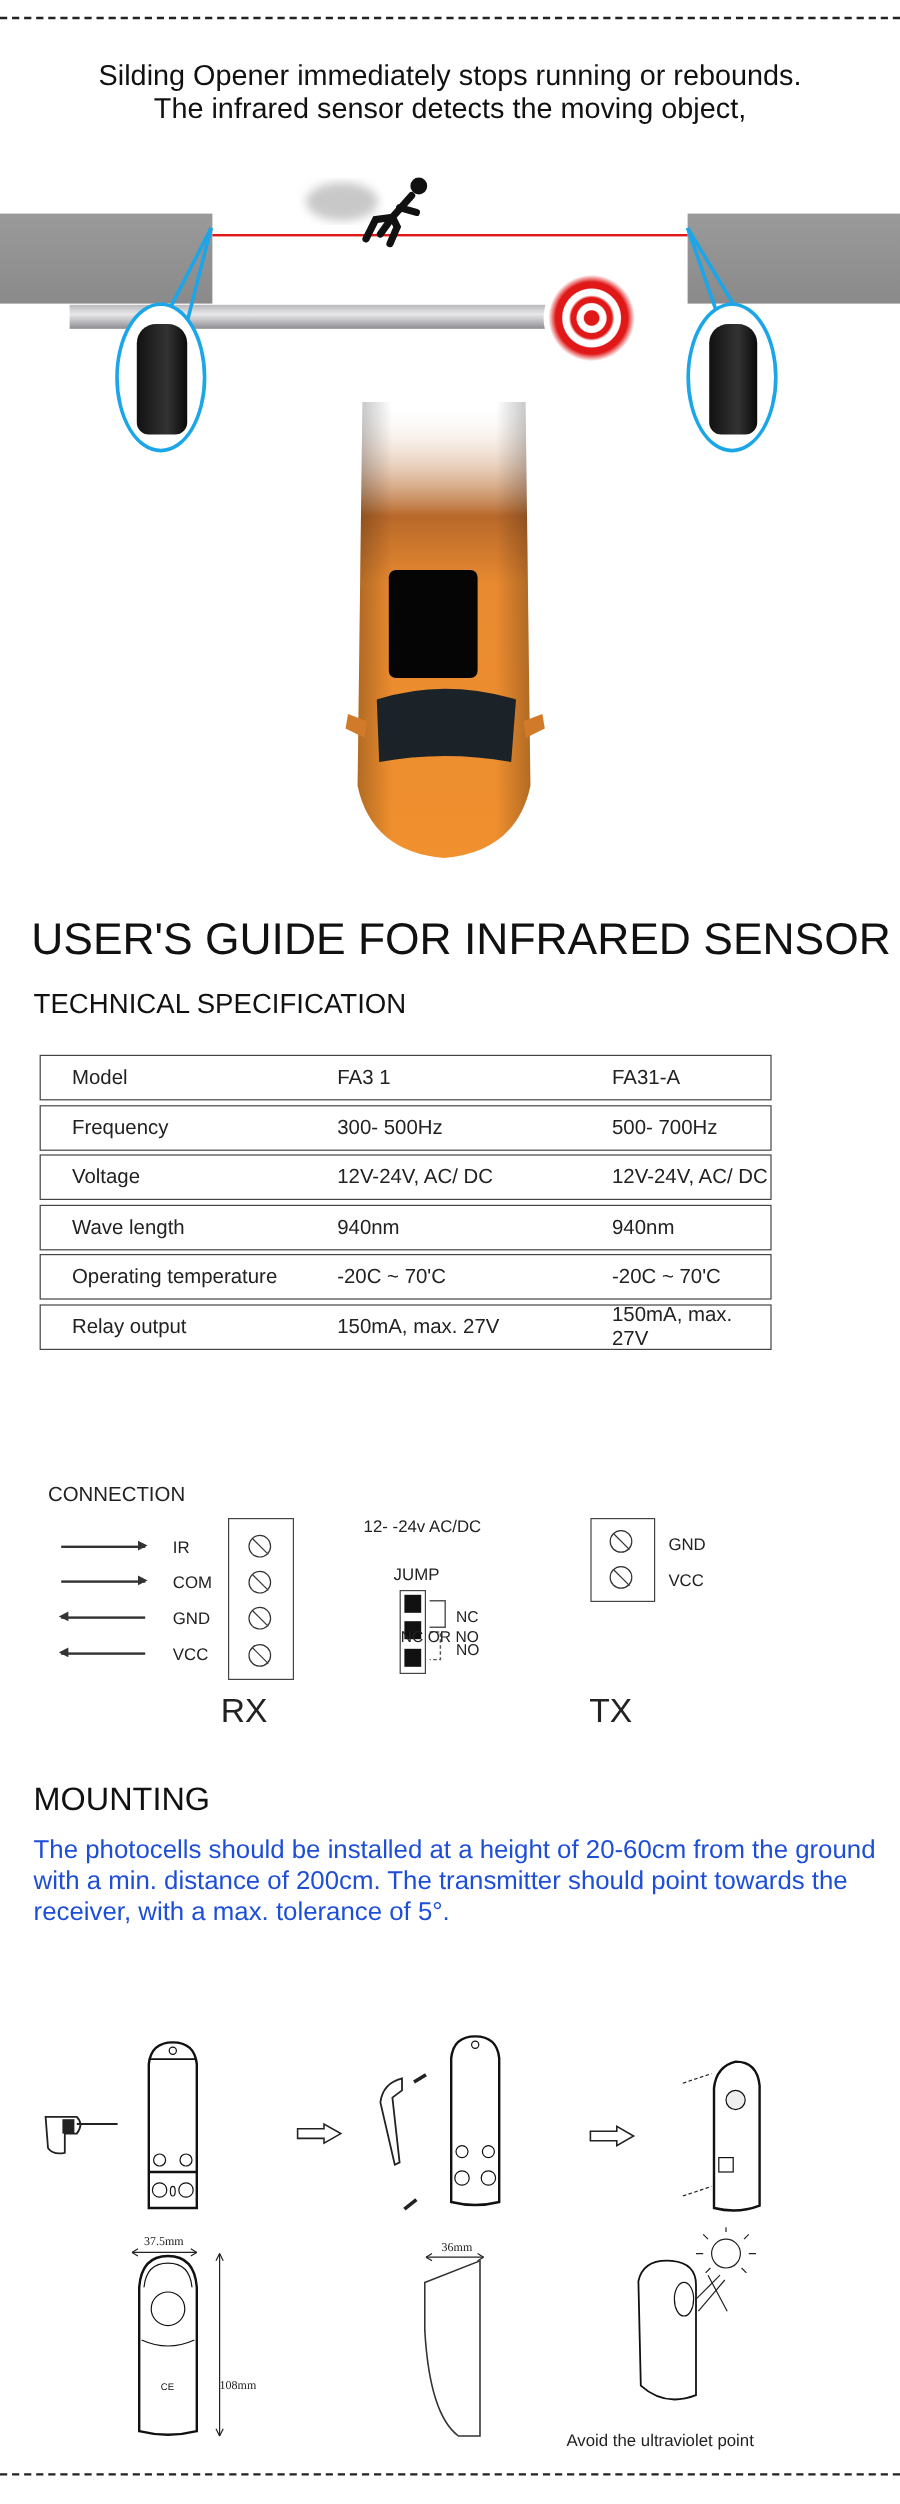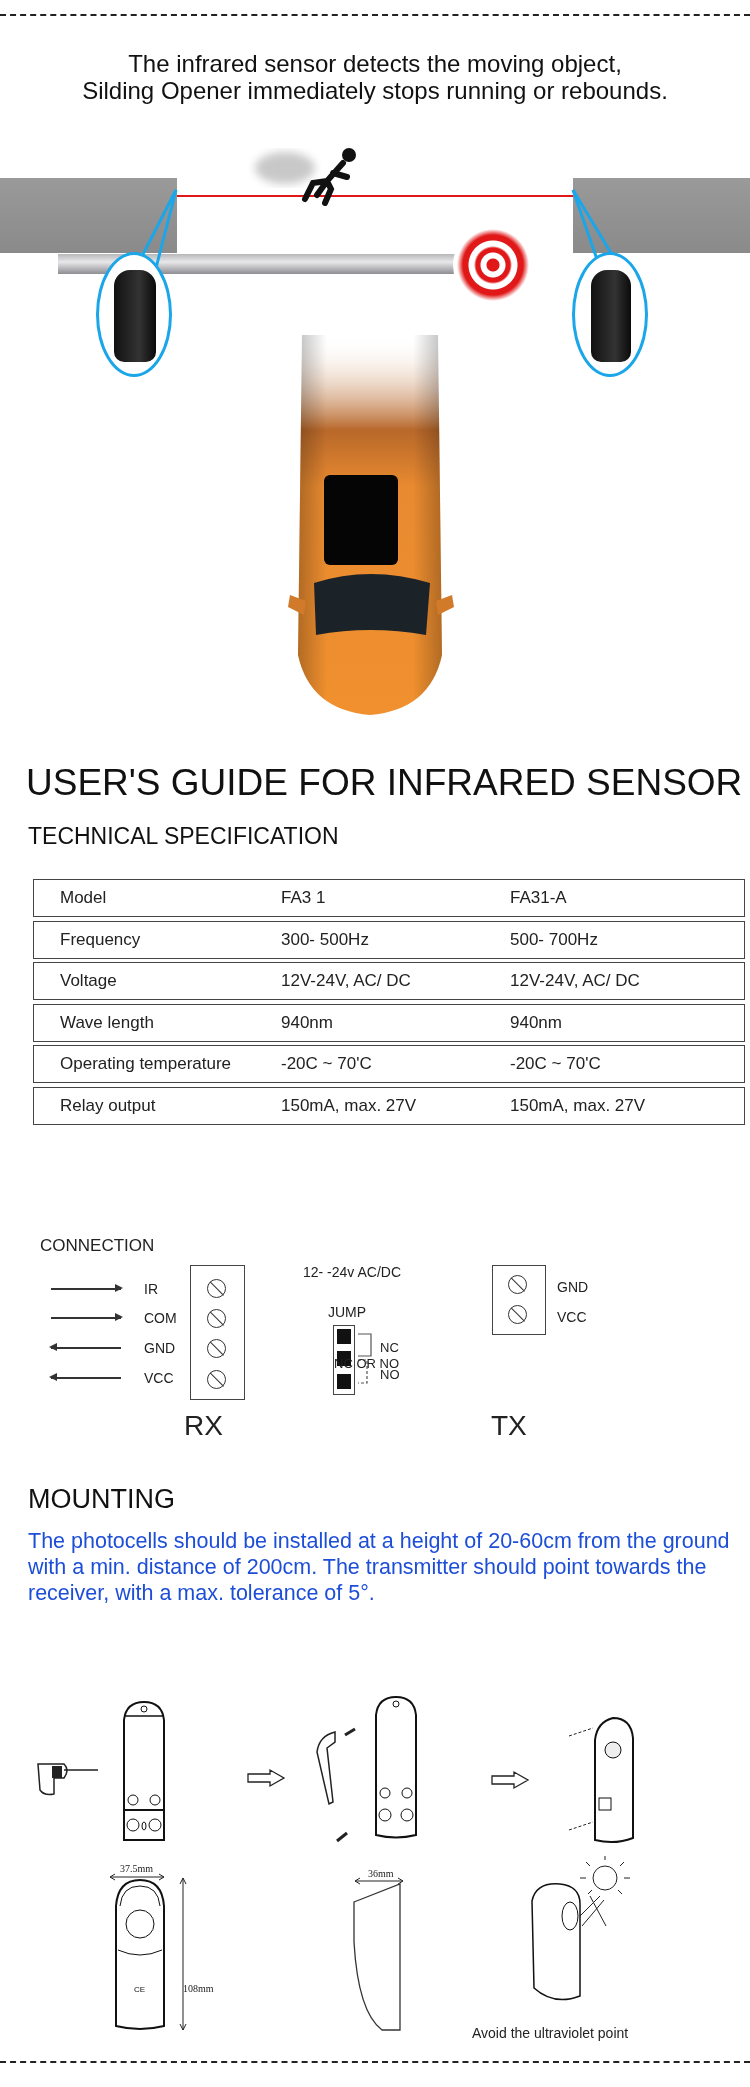--- a/index.html
+++ b/index.html
@@ -16,21 +16,21 @@
   .rail { position: absolute; background: linear-gradient(180deg,#b8b8bb,#e8e8ea 40%,#8d8d92); }
   .bubble { position: absolute; border: 3px solid #1aa6e8; border-radius: 50%; background: #fff; }
   .sensor { position: absolute; background: linear-gradient(90deg,#111,#333 60%,#0a0a0a); border-radius: 16px 16px 10px 10px; }
   .target { position: absolute; border-radius: 50%; }
 
   .car { position: absolute; }
 
   .h1 { top: 762px; left: 26px; font-size: 37px; color: #111; letter-spacing: 0; }
   .h2 { top: 823px; left: 28px; font-size: 23px; color: #111; }
 
-  .spec-table { position: absolute; left: 33px; top: 879px; width: 712px; }
+  .spec-table { position: absolute; left: 33px; top: 879px; width: 610px; }
   .spec-row { height: 38px; border: 1.5px solid #444; margin-bottom: 3.5px; display: flex; align-items: center; font-size: 17px; color: #222; }
   .spec-row .c1 { width: 247px; padding-left: 26px; }
   .spec-row .c2 { width: 229px; }
   .spec-row .c3 { flex: 1; }
 
   .conn-title { top: 1236px; left: 40px; font-size: 17px; color: #222; }
   .conn-lbl { position: absolute; font-size: 14px; color: #222; }
   .arrow { position: absolute; height: 1.5px; background: #333; width: 70px; }
   .arrow.right::after { content: ""; position: absolute; right: -2px; top: -4px; border-left: 8px solid #333; border-top: 4.5px solid transparent; border-bottom: 4.5px solid transparent; }
   .arrow.left::before { content: ""; position: absolute; left: -2px; top: -4px; border-right: 8px solid #333; border-top: 4.5px solid transparent; border-bottom: 4.5px solid transparent; }
@@ -48,22 +48,22 @@
   .caption { position: absolute; font-size: 14px; color: #222; }
   .dim-lbl { position: absolute; font-family: "Liberation Serif", serif; font-size: 10px; color: #222; }
   svg { position: absolute; overflow: visible; }
 </style>
 </head>
 <body>
 
 <div class="dash" style="top:14px;"></div>
 
 <div class="abs intro">
+  <div>Silding Opener immediately stops running or rebounds.</div>
   <div>The infrared sensor detects the moving object,</div>
-  <div>Silding Opener immediately stops running or rebounds.</div>
 </div>
 
 <div>
   <div class="wall" style="left:0;top:178px;width:177px;"></div>
   <div class="wall" style="left:573px;top:178px;width:177px;"></div>
   <div class="beam" style="left:177px;top:195px;width:396px;"></div>
   <div class="rail" style="left:58px;top:254px;width:440px;height:20px;"></div>
 
   <svg style="left:245px;top:143px;" width="120" height="70">
     <defs>

